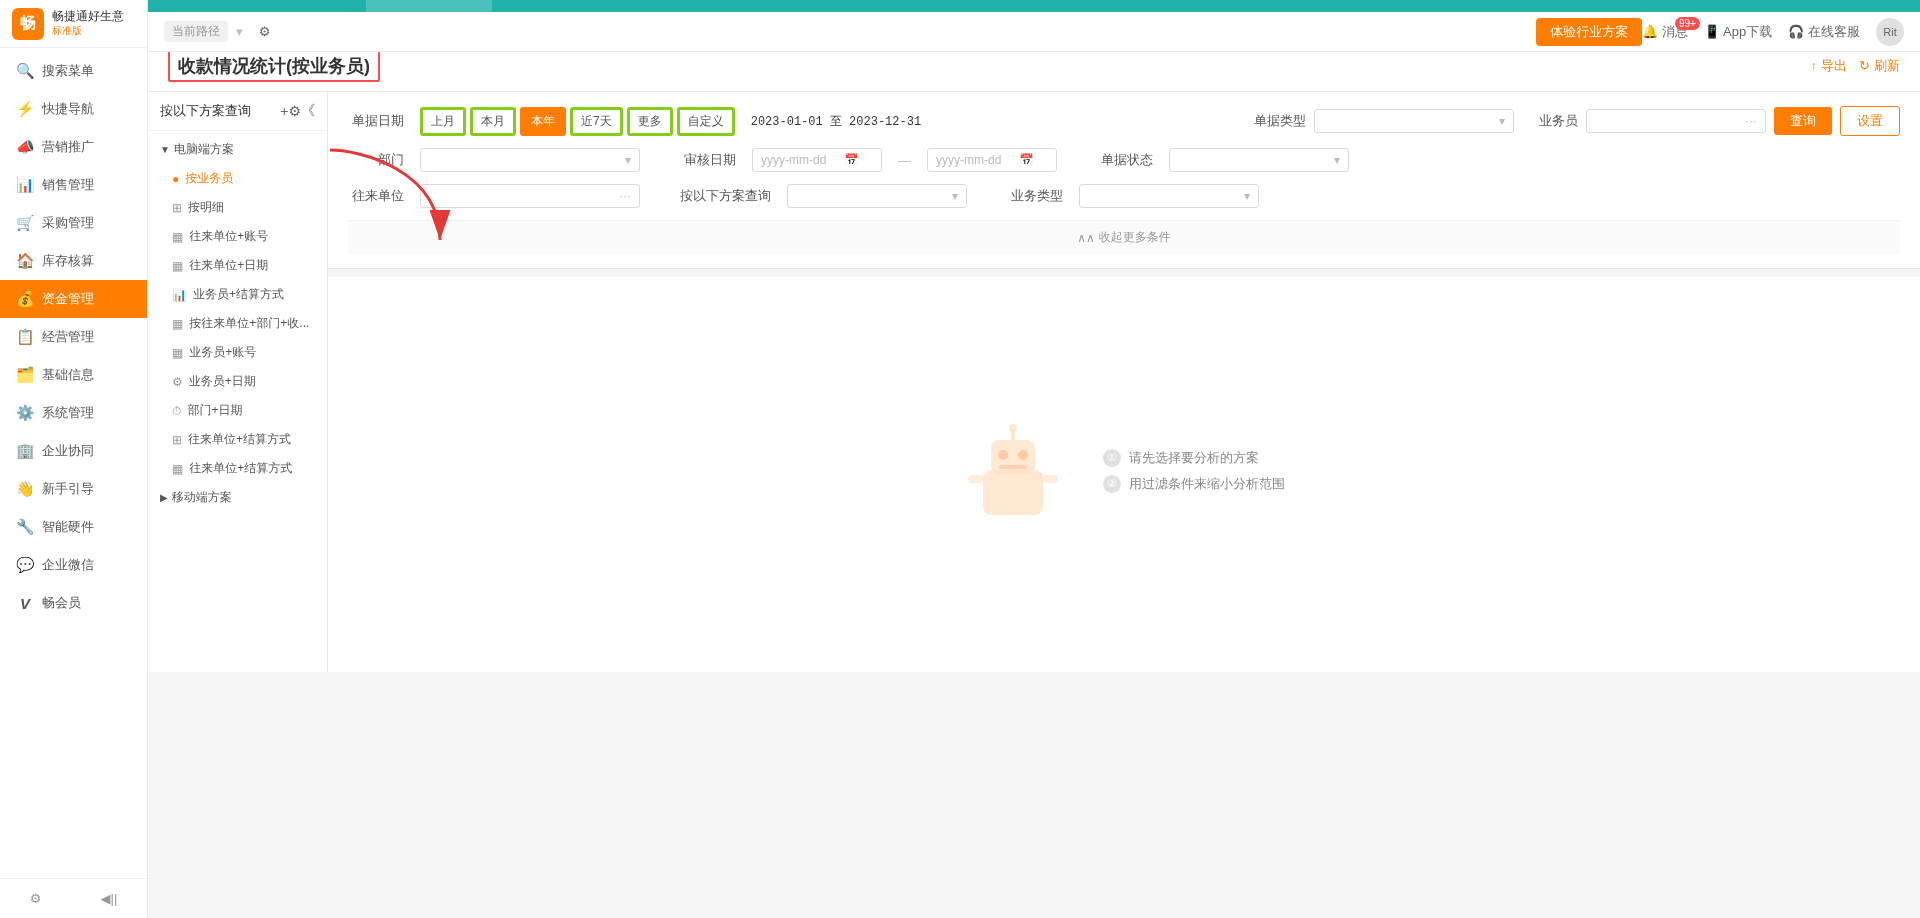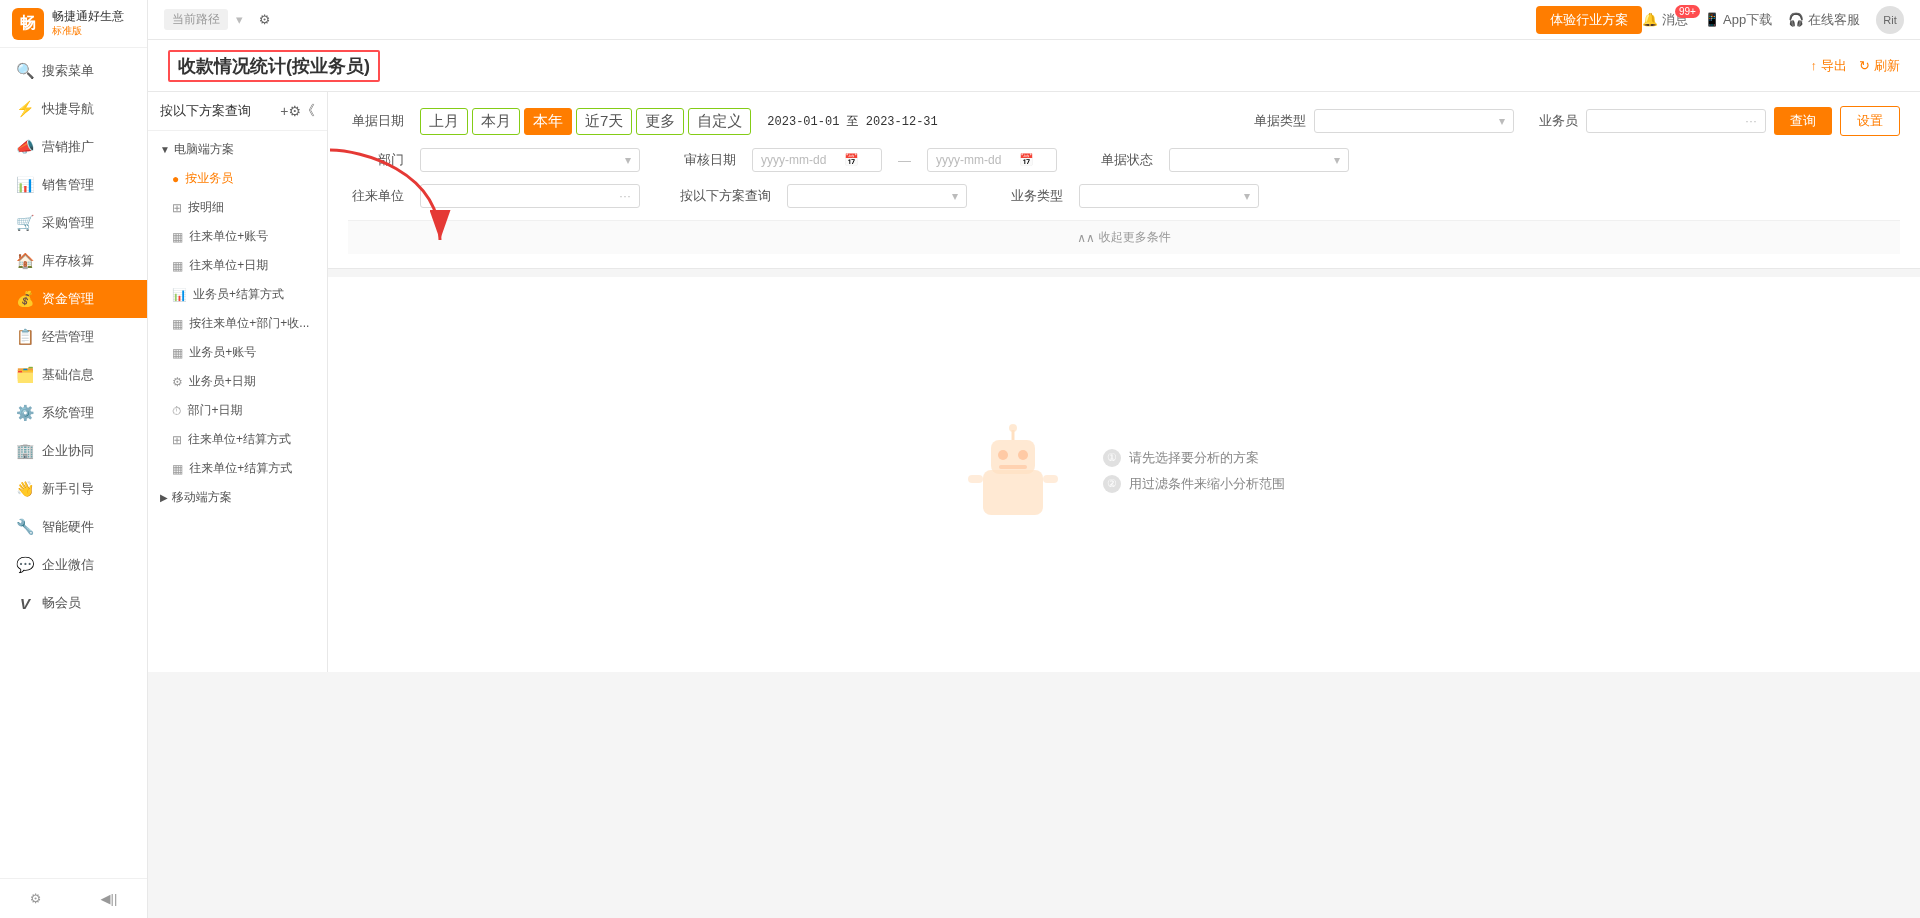--- a/index.html
+++ b/index.html
@@ -7,21 +7,21 @@
 
     
     .top-header {
       height: 40px;
       background: #fff;
       display: flex;
       align-items: center;
       padding: 0 16px;
       border-bottom: 1px solid #e8e8e8;
       position: fixed;
-      top: 0; left: 0; right: 0;
+      top: 12px; left: 0; right: 0;
       z-index: 100;
     }
     .top-header .breadcrumb-area {
       display: flex; align-items: center; gap: 8px; flex: 1;
     }
     .top-header .breadcrumb-text {
       color: #999; font-size: 12px; background: #f0f0f0; padding: 2px 8px; border-radius: 3px;
     }
     .top-header .gear-btn {
       width: 28px; height: 28px; display: flex; align-items: center; justify-content: center;
@@ -210,22 +210,22 @@
       display: flex; align-items: center; gap: 16px; margin-bottom: 12px;
     }
     .filter-row:last-child { margin-bottom: 0; }
     .filter-label {
       color: #555; font-size: 13px; white-space: nowrap; min-width: 56px; text-align: right;
     }
     .filter-date-group {
       display: flex; align-items: center; gap: 4px;
     }
     .date-btn {
-      padding: 3px 8px; border: 1px solid #84cc16; border-radius: 3px;
-      cursor: pointer; font-size: 15px; color: #555; background: #fff;
+      padding: 3px 8px; border: 3px solid #84cc16; border-radius: 3px;
+      cursor: pointer; font-size: 12px; color: #555; background: #fff;
     }
     .date-btn.active {
       background: #ff7d00; color: #fff; border-color: #ff7d00;
     }
     .date-range-text { color: #333; font-size: 12px; font-family: Liberation Mono, monospace; }
     .filter-select {
       display: flex; align-items: center; border: 1px solid #d9d9d9; border-radius: 3px;
       padding: 4px 8px; min-width: 200px; cursor: pointer; background: #fff;
       justify-content: space-between; color: #555; font-size: 12px;
     }

